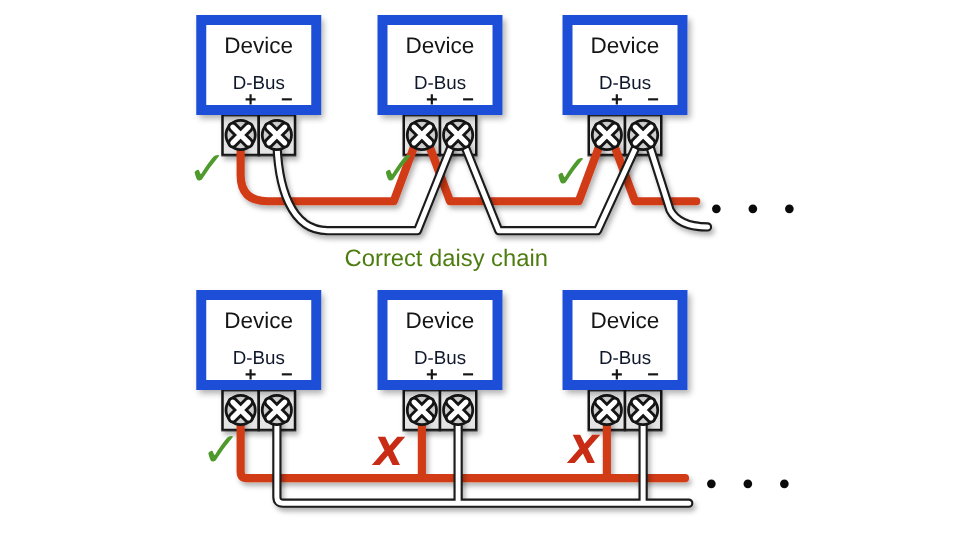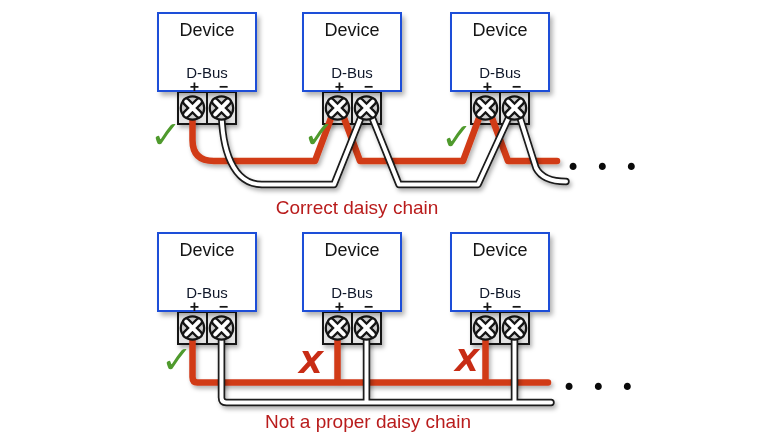--- a/index.html
+++ b/index.html
@@ -1,38 +1,38 @@
 <!DOCTYPE html>
 <html><head>
 <meta charset="utf-8">
 <style>
   html,body{margin:0;padding:0;background:#ffffff;}
   #stage{position:relative;width:768px;height:435px;background:#ffffff;overflow:hidden;
          font-family:"Liberation Sans", sans-serif;}
   svg{position:absolute;left:0;top:0;}
 
   .device{position:absolute;width:100px;height:80px;background:#ffffff;
-          border:2px solid #1d4ed8;box-sizing:border-box;
+          border:8px solid #1d4ed8;box-sizing:border-box;
           box-shadow:2.5px 3.5px 5px rgba(0,0,0,0.32);}
   .r1{top:12px;} .r2{top:232px;}
   .d1{left:157px;} .d2{left:302px;} .d3{left:450px;}
 
   .dev-title{position:absolute;top:6px;width:100%;text-align:center;
              font-size:18px;color:#151515;}
   .dbus{position:absolute;bottom:9px;width:100%;text-align:center;
         font-size:15px;color:#0f172a;}
   .pol{position:absolute;bottom:-5px;font-size:16px;font-weight:700;color:#151515;
        transform:translateX(-50%);line-height:1;background:transparent;}
   .pol.plus{left:35.5px;} .pol.minus{left:64.5px;}
 
   .mark{position:absolute;line-height:1;font-family:"DejaVu Sans",sans-serif;}
   .check{font-size:38px;color:#4f9a2d;}
   .cross{font-size:31px;color:#c82c15;font-weight:700;font-style:italic;}
 
-  .caption{position:absolute;width:250px;text-align:center;font-size:19px;color:#b91c1c;}
+  .caption{position:absolute;width:250px;text-align:center;font-size:19px;color:#4d7c0f;}
   .cap1{left:232px;top:197px;}
   .cap2{left:243px;top:411px;}
 </style>
 </head>
 <body>
 
 <div id="stage">
 
   <svg width="768" height="435" viewBox="0 0 768 435">
     <defs>
@@ -139,15 +139,14 @@
 
   <span class="mark check" style="left:150px;top:116px">✓</span>
   <span class="mark check" style="left:303px;top:116px">✓</span>
   <span class="mark check" style="left:441px;top:118px">✓</span>
 
   <span class="mark check" style="left:161px;top:341px">✓</span>
   <span class="mark cross" style="left:299px;top:347px">X</span>
   <span class="mark cross" style="left:455px;top:345px">X</span>
 
   <div class="caption cap1">Correct daisy chain</div>
-  <div class="caption cap2">Not a proper daisy chain</div>
 
 </div>
 
 </body></html>

